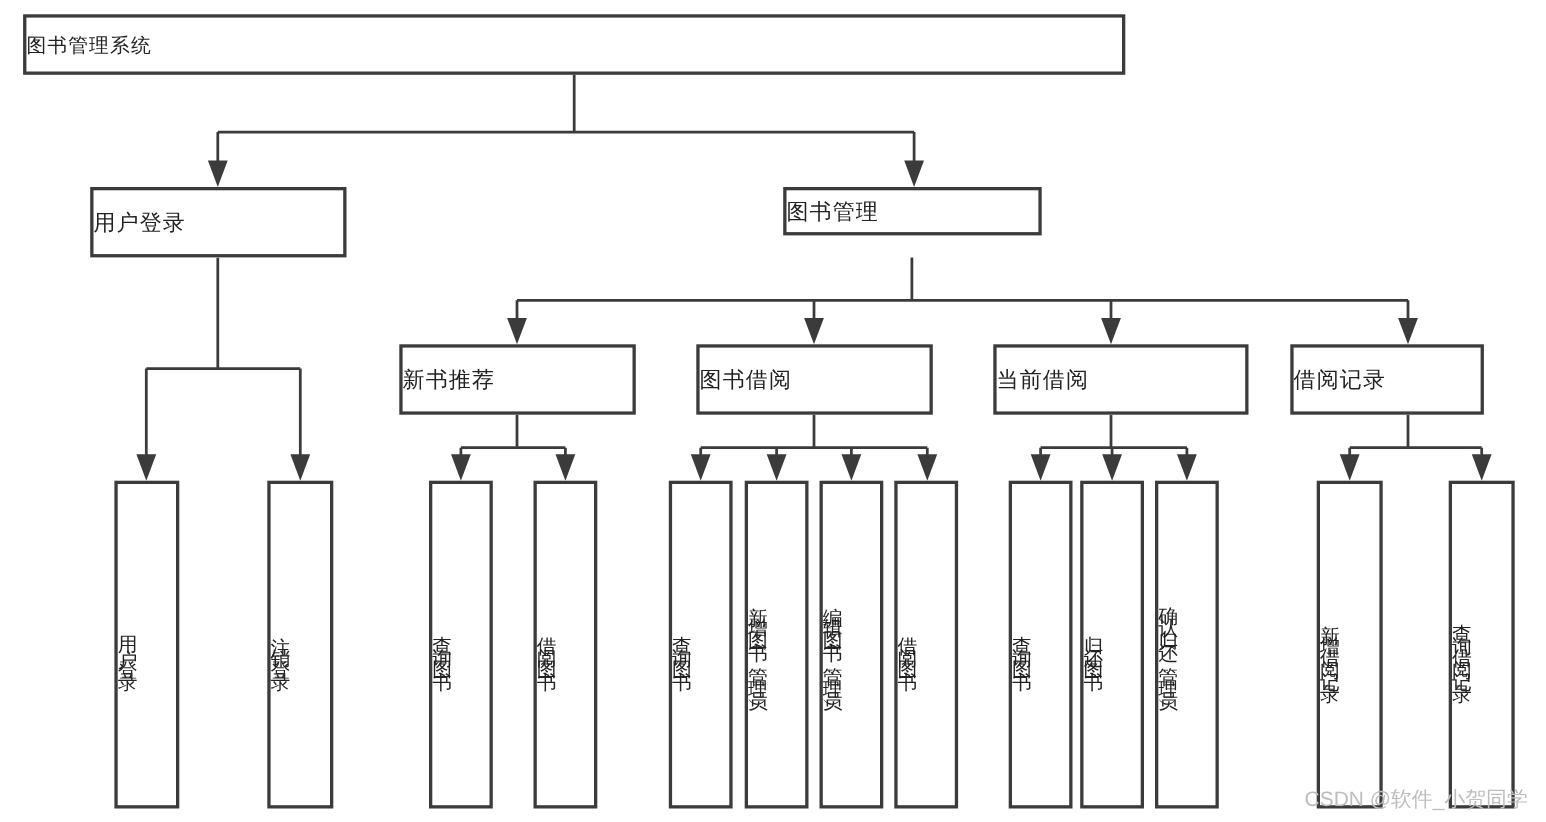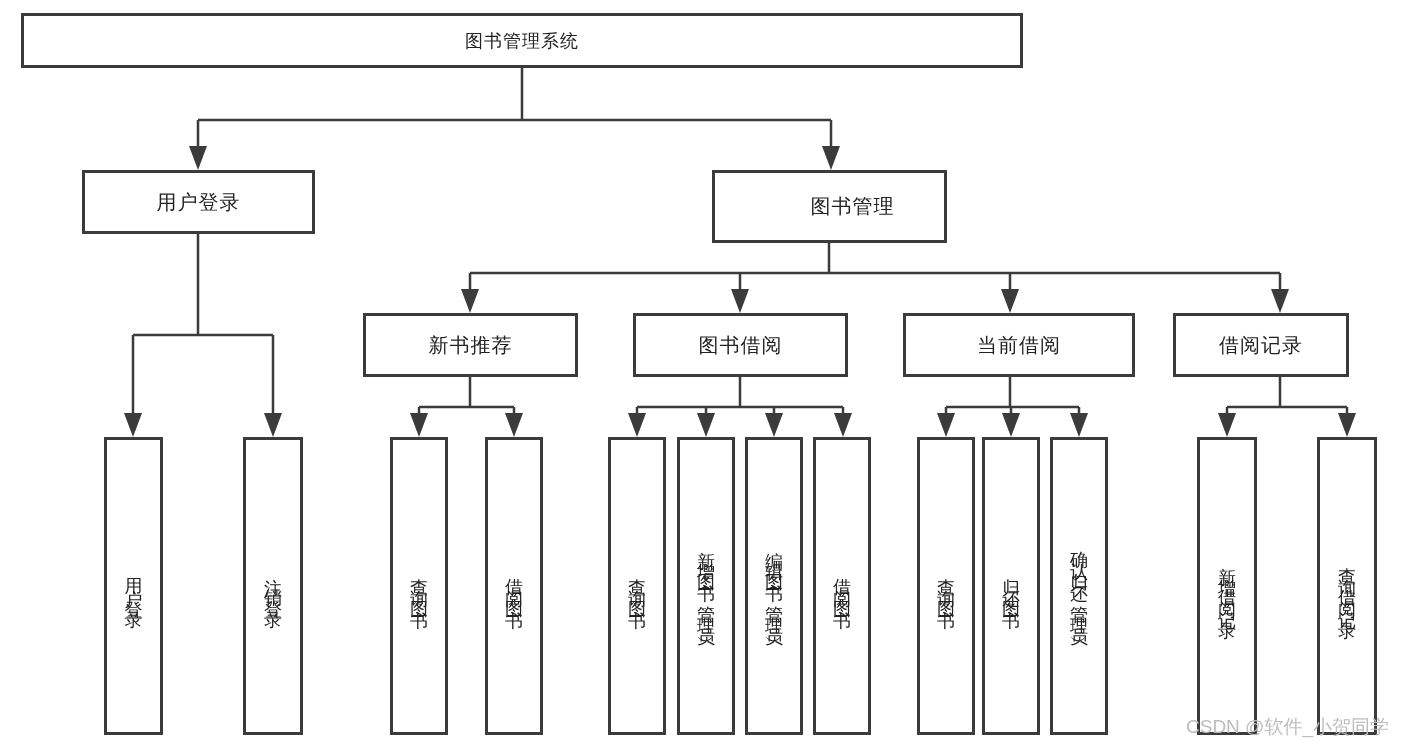--- a/index.html
+++ b/index.html
@@ -3,21 +3,21 @@
 <meta charset="utf-8">
 <style>
   html,body{margin:0;padding:0;background:#ffffff;}
   #stage{
     position:relative;width:1405px;height:747px;background:#ffffff;overflow:hidden;
     font-family:"Liberation Sans",sans-serif;color:#222222;
   }
   #connectors{position:absolute;left:0;top:0;width:1405px;height:747px;}
   .box{
     position:absolute;box-sizing:border-box;border:3px solid #3b3b3b;background:#ffffff;
-    display:flex;align-items:center;justify-content:center;text-align:center;
+    display:flex;align-items:center;justify-content:flex-start;text-align:center;
   }
   .h-box{font-size:20px;letter-spacing:1px;}
   .root-box{font-size:18px;letter-spacing:1px;}
   .v-box .vtext{
     writing-mode:vertical-rl;text-orientation:mixed;
     font-size:18px;line-height:1;letter-spacing:11px;
   }
   #watermark{
     position:absolute;left:1186px;top:714px;z-index:5;
     font-size:19px;color:#bdbdbd;white-space:nowrap;
@@ -50,21 +50,21 @@
       M1338 413 L1356 413 L1347 437 Z"></path>
   </svg>
 
   <div class="box h-box root-box" style="left:21px;top:13px;width:1002px;height:55px;">
     <span>图书管理系统</span>
   </div>
 
   <div class="box h-box" style="left:82px;top:170px;width:233px;height:64px;">
     <span>用户登录</span>
   </div>
-  <div class="box h-box" style="left:712px;top:170px;width:235px;height:73px;padding-left:46px;">
+  <div class="box h-box" style="left:712px;top:170px;width:235px;height:44px;">
     <span>图书管理</span>
   </div>
 
   <div class="box h-box" style="left:633px;top:313px;width:215px;height:64px;">
     <span>图书借阅</span>
   </div>
   <div class="box h-box" style="left:363px;top:313px;width:215px;height:64px;">
     <span>新书推荐</span>
   </div>
   <div class="box h-box" style="left:903px;top:313px;width:232px;height:64px;">

